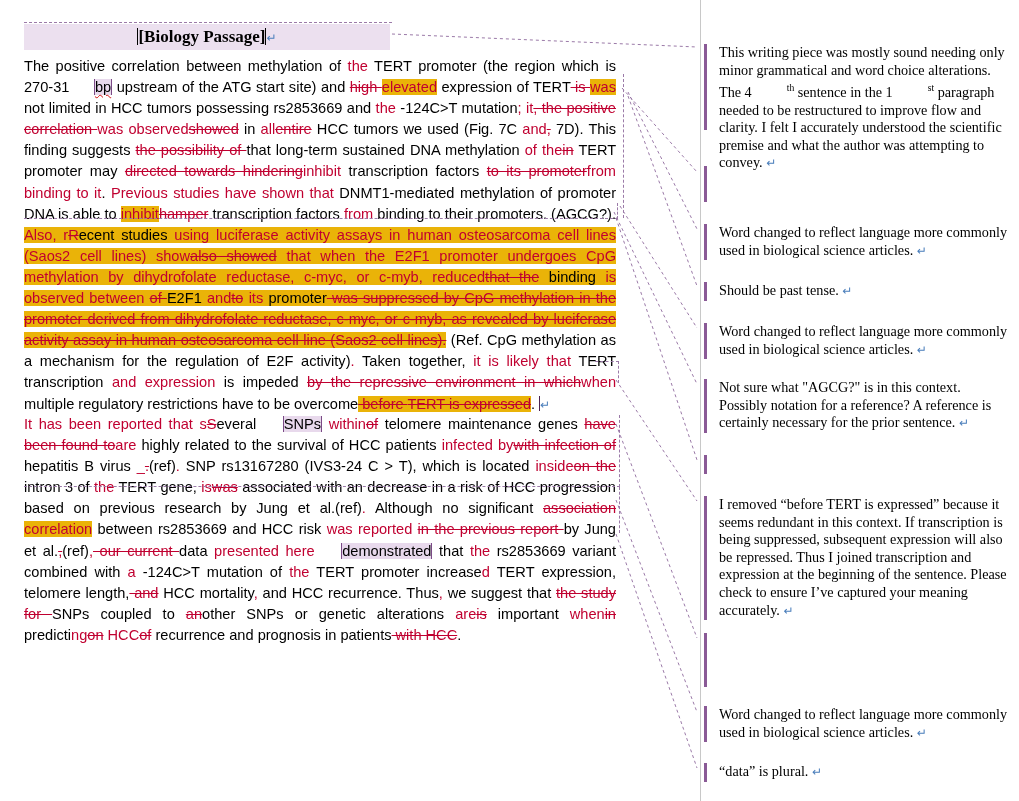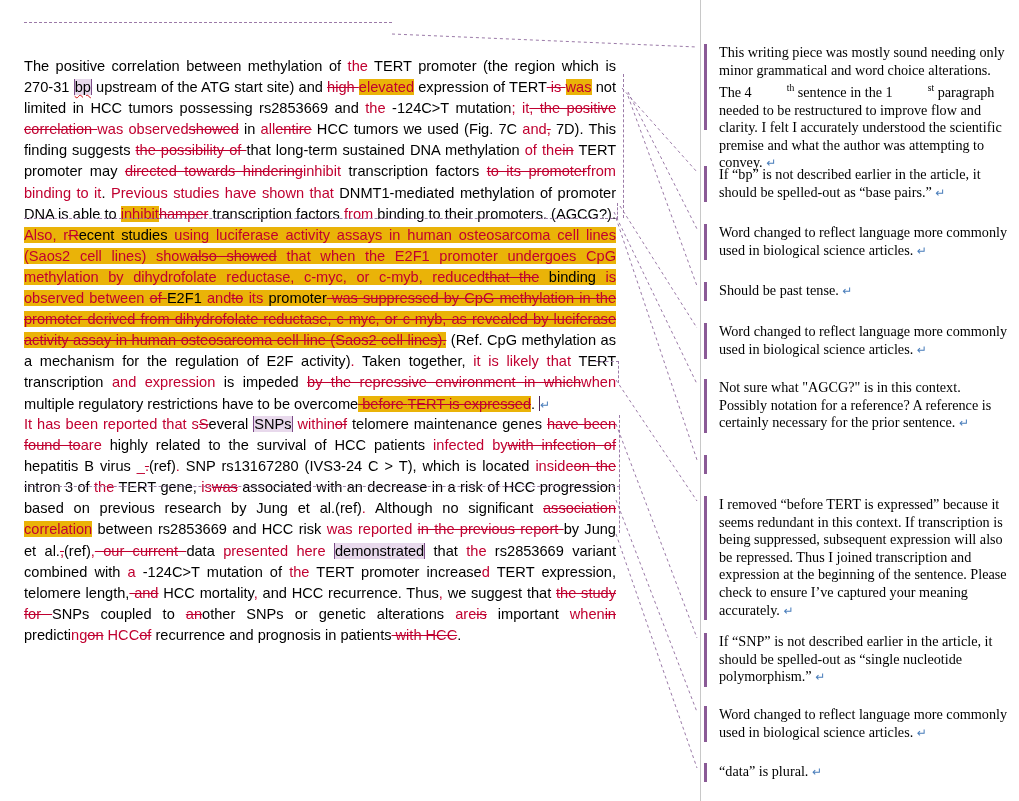--- a/index.html
+++ b/index.html
@@ -101,20 +101,21 @@
     text-decoration-color: #c00030;
   }
   .ital { }
   .hl {
     background: #eab308;
   }
   .hlbox {
     background: #e8d9ec;
     border-left: 1px solid #7a4a86;
     border-right: 1px solid #7a4a86;
+    margin-left: 20px;
   }
   .redline-cursor {
     display: inline-block;
     width: 1px; height: 15px;
     background: #4a2050;
     vertical-align: -2px;
   }
   
   .squiggle {
     text-decoration: underline;
@@ -155,47 +156,51 @@
     pointer-events: none;
   }
 </style>
 </head>
 <body>
 
 <div id="page">
 
   <div id="doc-pane">
 
+    <div class="doc-title-row">
+      <div class="title-highlight"></div>
+      <div class="doc-title">
+        <span class="cursorbar"></span><span>[Biology Passage]</span><span class="cursorbar"></span><span class="pilcrow">↵</span>
+      </div>
+    </div>
 
     <div class="doc-body" id="para-1" style="top:56px;"><span>            The positive correlation between methylation of </span><span class="ins">the </span><span class="ital">TERT</span><span> promoter (the region which is 270-31 </span><span class="hlbox squiggle">bp</span><span> upstream of the ATG start site) and </span><span class="del">high </span><span class="ins hl">elevated</span><span> expression of </span><span class="ital">TERT</span><span class="del"> is </span><span class="ins hl">was</span><span> not limited in HCC tumors possessing rs2853669 and </span><span class="ins">the</span><span> -124C&gt;T mutation</span><span class="ins">; it</span><span class="del">, the positive correlation </span><span class="ins">was observed</span><span class="del">showed</span><span> in </span><span class="ins">all</span><span class="del">entire</span><span> HCC tumors we used (Fig. 7C</span><span class="ins"> and</span><span class="del">,</span><span> 7D). This finding suggests </span><span class="del">the possibility of </span><span>that long-term sustained DNA methylation </span><span class="ins">of the</span><span class="del">in</span><span> </span><span class="ital">TERT</span><span> promoter may </span><span class="del">directed towards hindering</span><span class="ins">inhibit</span><span> transcription factors </span><span class="del">to its promoter</span><span class="ins">from binding to it</span><span>. </span><span class="ins">Previous studies have shown that </span><span>DNMT1-mediated methylation of promoter DNA is able to </span><span class="ins hl">inhibit</span><span class="del">hamper</span><span> transcription factors </span><span class="ins">from </span><span>binding to their promoters.</span><span class="ins"> </span><span>(AGCG?). </span><span class="ins hl">Also, r</span><span class="del hl">R</span><span class="hl">ecent studies </span><span class="ins hl">using luciferase activity assays in human osteosarcoma cell lines (Saos2 cell lines) show</span><span class="del hl">also showed</span><span class="ins hl"> that when the E2F1 promoter undergoes CpG methylation by dihydrofolate reductase, c-myc, or c-myb, reduced</span><span class="del hl">that the</span><span class="hl"> binding </span><span class="ins hl">is observed between  </span><span class="del hl"> of </span><span class="hl">E2F1 </span><span class="ins hl">and</span><span class="del hl">to</span><span class="ins hl"> its </span><span class="hl">promoter</span><span class="del hl"> was suppressed by CpG methylation in the promoter derived from dihydrofolate reductase, c-myc, or c-myb, as revealed by luciferase activity assay in human osteosarcoma cell line (Saos2 cell lines).</span><span> (Ref. CpG methylation as a mechanism for the regulation of E2F activity)</span><span class="ins">.</span><span> Taken together, </span><span class="ins">it is likely that </span><span class="ital">TERT</span><span> transcription</span><span class="ins"> and expression</span><span> is impeded </span><span class="del">by the repressive environment in which</span><span class="ins">when</span><span> multiple regulatory restrictions have to be overcome</span><span class="del hl"> before </span><span class="del hl ital">TERT</span><span class="del hl"> is expressed</span><span>. </span><span class="redline-cursor"></span><span class="pilcrow">↵</span></div>
 
     <div class="doc-body" id="para-2" style="top:414px;"><span>            </span><span class="ins">It has been reported that s</span><span class="del">S</span><span>everal </span><span class="hlbox">SNPs</span><span> </span><span class="ins">within</span><span class="del">of</span><span> telomere maintenance genes </span><span class="del">have been found to</span><span class="ins">are</span><span> highly related to the survival of HCC patients </span><span class="ins">infected by</span><span class="del">with infection of</span><span> hepatitis B virus </span><span class="ins">_</span><span class="del">.</span><span>(ref)</span><span class="ins">.</span><span> SNP rs13167280 (IVS3-24 C &gt; T), which is located </span><span class="ins">inside</span><span class="del">on the</span><span> intron 3 of </span><span class="ins">the </span><span class="ital">TERT</span><span> gene, </span><span class="ins">is</span><span class="del">was</span><span> associated with an decrease in a risk of HCC progression based on previous research by Jung et al.(ref)</span><span class="ins">.</span><span> Although no significant </span><span class="del">association </span><span class="ins hl">correlation</span><span> between rs2853669 and HCC risk </span><span class="ins">was reported </span><span class="del">in the previous report </span><span>by Jung et al.</span><span class="del">,</span><span>(ref)</span><span class="ins">,</span><span class="del"> our current </span><span>data </span><span class="ins">presented here </span><span class="hlbox">demonstrated</span><span> that </span><span class="ins">the </span><span>rs2853669 variant combined with </span><span class="ins">a </span><span>-124C&gt;T mutation of </span><span class="ins">the </span><span class="ital">TERT</span><span> promoter increase</span><span class="ins">d</span><span> </span><span class="ital">TERT</span><span> expression, telomere length,</span><span class="del"> and</span><span> HCC mortality</span><span class="ins">,</span><span> and HCC recurrence. Thus</span><span class="ins">,</span><span> we suggest that </span><span class="del">the study for </span><span>SNPs coupled to </span><span class="del">an</span><span>other SNPs or genetic alterations </span><span class="ins">are</span><span class="del">is</span><span> important </span><span class="ins">when</span><span class="del">in</span><span> predicti</span><span class="ins">ng</span><span class="del">on</span><span> </span><span class="ins">HCC</span><span class="del">of</span><span> recurrence and prognosis in patients</span><span class="del"> with HCC</span><span>.</span></div>
 
   </div>
 
   <div id="pane-divider"></div>
 
   <div id="comment-pane">
       <div class="comment-bar" style="top: 44px; height: 86px;"></div>
       <div class="comment" style="top: 44px;">This writing piece was mostly sound needing only minor grammatical and word choice alterations. The 4<sup>th</sup> sentence in the 1<sup>st</sup> paragraph needed to be restructured to improve flow and clarity.   I felt I accurately understood the scientific premise and what the author was attempting to convey. <span class="pilcrow">↵</span></div>
       <div class="comment-bar" style="top: 166px; height: 36px;"></div>
-      <div class="comment" style="top: 166px;">If “bp” is not described earlier in the article, it should be spelled-out as “base pairs.” <span class="pilcrow">↵</span></div>
       <div class="comment-bar" style="top: 224px; height: 36px;"></div>
       <div class="comment" style="top: 224px;">Word changed to reflect language more commonly used in biological science articles. <span class="pilcrow">↵</span></div>
       <div class="comment-bar" style="top: 282px; height: 19px;"></div>
       <div class="comment" style="top: 282px;">Should be past tense. <span class="pilcrow">↵</span></div>
       <div class="comment-bar" style="top: 323px; height: 36px;"></div>
       <div class="comment" style="top: 323px;">Word changed to reflect language more commonly used in biological science articles. <span class="pilcrow">↵</span></div>
       <div class="comment-bar" style="top: 379px; height: 54px;"></div>
       <div class="comment" style="top: 379px;">Not sure what "AGCG?" is in this context. Possibly notation for a reference?   A reference is certainly necessary for the prior sentence. <span class="pilcrow">↵</span></div>
       <div class="comment-bar" style="top: 455px; height: 19px;"></div>
       <div class="comment-bar" style="top: 496px; height: 124px;"></div>
       <div class="comment" style="top: 496px;">I removed “before TERT is expressed” because it seems redundant in this context. If transcription is being suppressed, subsequent expression will also be repressed.   Thus I joined transcription and expression at the beginning of the sentence. Please check to ensure I’ve captured your meaning accurately. <span class="pilcrow">↵</span></div>
       <div class="comment-bar" style="top: 633px; height: 54px;"></div>
-      <div class="comment" style="top: 633px;">If “SNP” is not described earlier in the article, it should be spelled-out as “single nucleotide polymorphism.” <span class="pilcrow">↵</span></div>
       <div class="comment-bar" style="top: 706px; height: 36px;"></div>
       <div class="comment" style="top: 706px;">Word changed to reflect language more commonly used in biological science articles. <span class="pilcrow">↵</span></div>
       <div class="comment-bar" style="top: 763px; height: 19px;"></div>
       <div class="comment" style="top: 763px;">“data” is plural. <span class="pilcrow">↵</span></div>
     </div>
 
   <svg id="connectors" viewBox="0 0 1019 801" xmlns="http://www.w3.org/2000/svg">
     <g stroke="#9b7aa8" stroke-width="1" stroke-dasharray="3,3" fill="none">
 
       <path d="M 392 34 L 697 47"></path>

